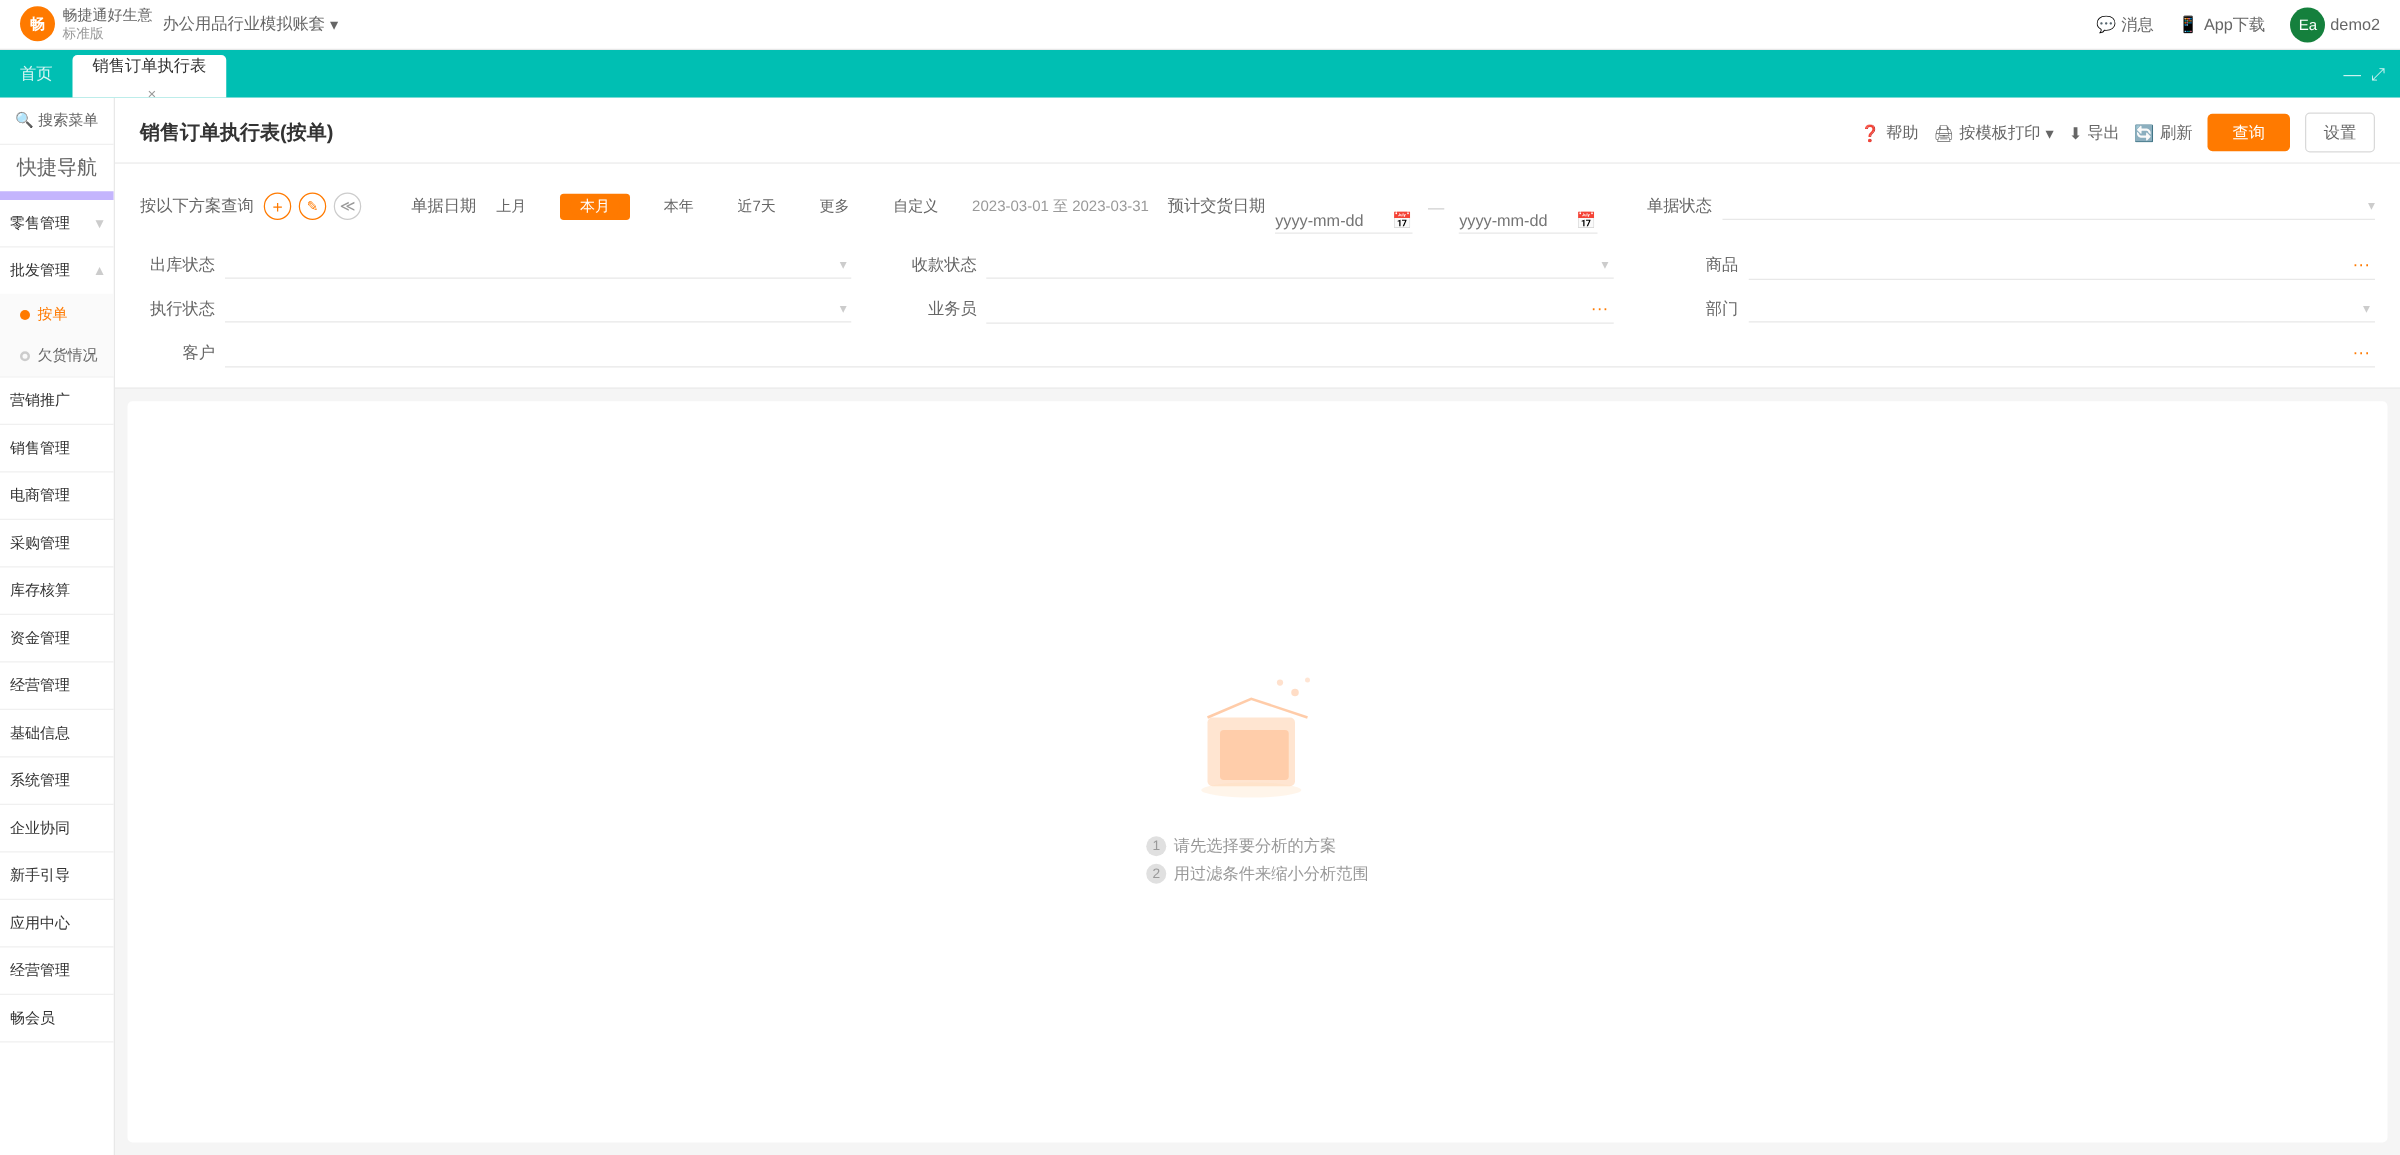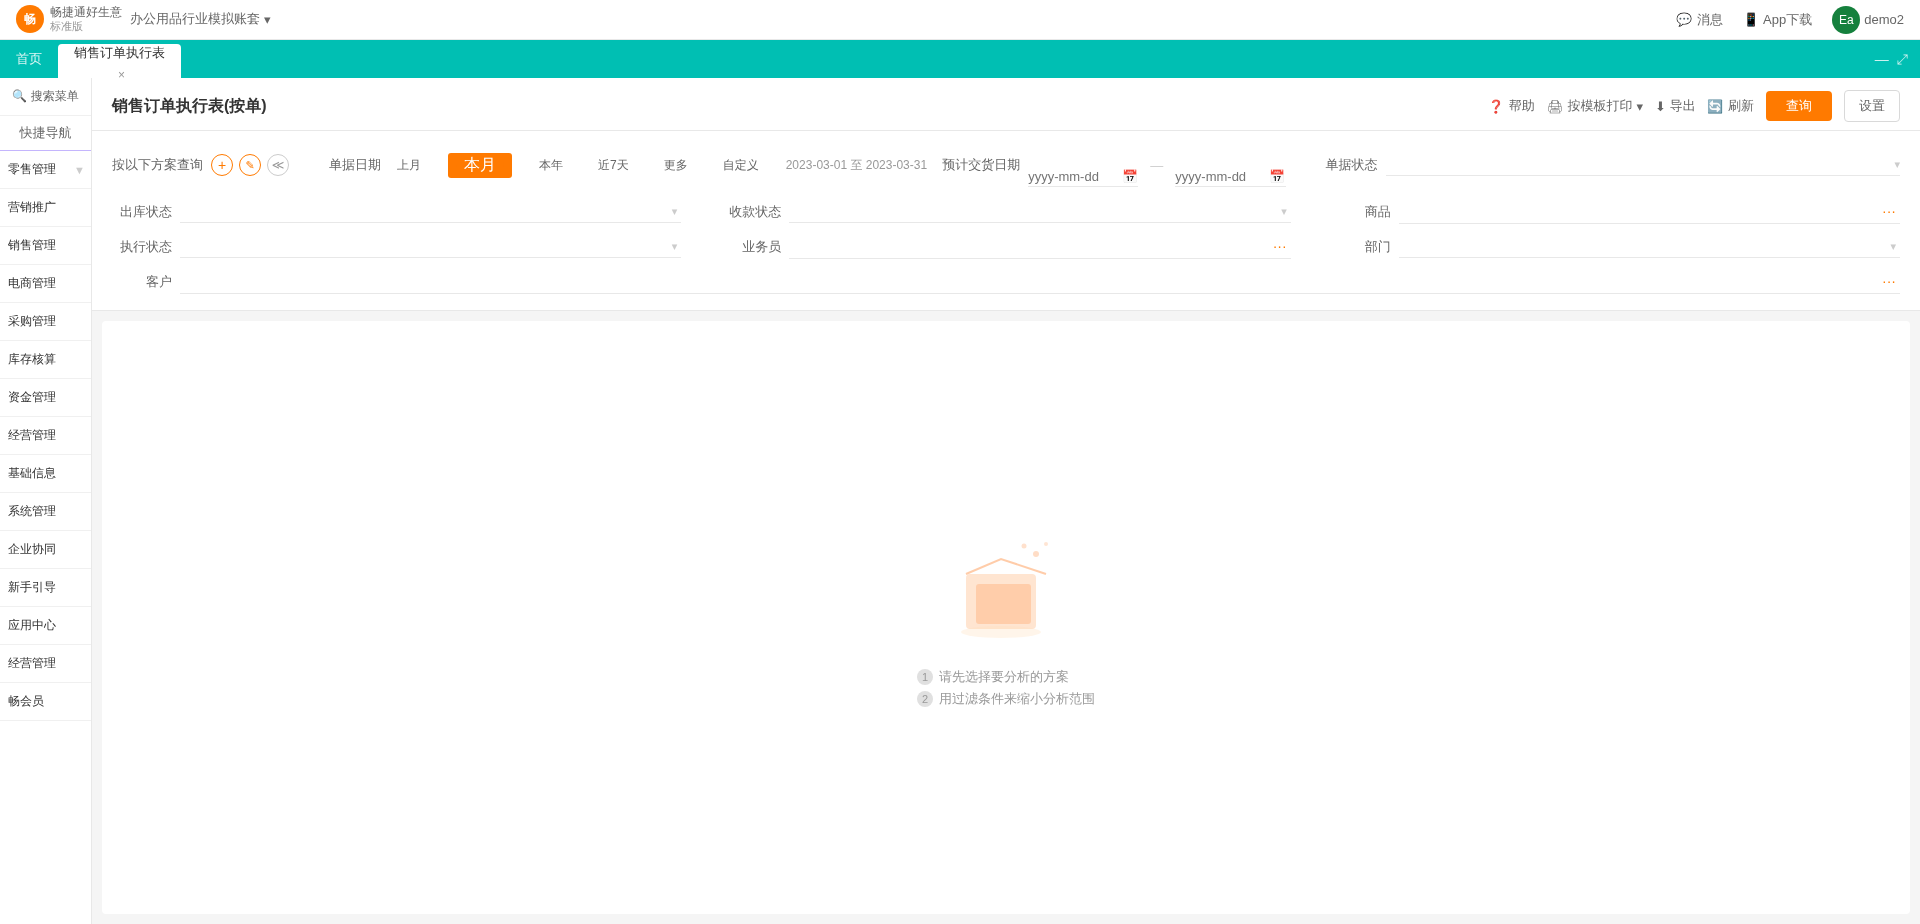--- a/index.html
+++ b/index.html
@@ -24,21 +24,21 @@
     .nav-tab.active { background: #fff; color: #333; border-radius: 4px 4px 0 0; margin-top: 4px; height: 34px; flex-direction: column; }
     .nav-tab-close { font-size: 12px; color: #999; cursor: pointer; margin-left: 4px; }
     .nav-tab-actions { margin-left: auto; display: flex; align-items: center; gap: 8px; padding-right: 12px; color: rgba(255,255,255,0.85); font-size: 16px; cursor: pointer; }
 
     
     .main-layout { display: flex; flex: 1; overflow: hidden; }
 
     
     .sidebar { width: 92px; background: #fff; border-right: 1px solid #e8e8e8; display: flex; flex-direction: column; overflow-y: auto; }
     .sidebar-search { padding: 10px 8px; border-bottom: 1px solid #f0f0f0; text-align: center; font-size: 12px; color: #666; cursor: pointer; }
-    .sidebar-nav { padding: 8px 0; border-bottom: 1px solid #c4b5fd; text-align: center; font-size: 13px; color: #666; cursor: pointer; }
+    .sidebar-nav { padding: 8px 0; border-bottom: 7px solid #c4b5fd; text-align: center; font-size: 16px; color: #666; cursor: pointer; }
     .sidebar-section { border-bottom: 1px solid #f0f0f0; }
     .sidebar-item { padding: 10px 8px; text-align: center; font-size: 12px; color: #333; cursor: pointer; display: flex; align-items: center; justify-content: space-between; }
     .sidebar-item.expandable { padding-right: 6px; }
     .sidebar-sub { background: #fafafa; }
     .sidebar-sub-item { padding: 8px 0 8px 16px; font-size: 12px; color: #666; cursor: pointer; display: flex; align-items: center; gap: 6px; }
     .sidebar-sub-item.active { color: #ff7a00; }
     .orange-dot { width: 8px; height: 8px; border-radius: 50%; background: #ff7a00; display: inline-block; }
     .gray-dot { width: 8px; height: 8px; border-radius: 50%; border: 2px solid #ccc; display: inline-block; }
 
     
@@ -52,21 +52,21 @@
     .query-btn { background: #ff7a00; color: white; padding: 6px 20px; border: none; border-radius: 4px; font-size: 13px; cursor: pointer; }
     .setting-btn { border: 1px solid #d9d9d9; color: #666; padding: 6px 14px; border-radius: 4px; font-size: 13px; cursor: pointer; background: #fff; }
 
     
     .filter-panel { background: #fff; padding: 12px 20px; border-bottom: 1px solid #e8e8e8; }
     .filter-scheme { display: flex; align-items: center; gap: 8px; margin-bottom: 12px; font-size: 13px; color: #333; }
     .filter-scheme-label { color: #666; white-space: nowrap; }
     .scheme-actions { display: flex; align-items: center; gap: 6px; }
     .scheme-action-btn { width: 22px; height: 22px; border-radius: 50%; border: 1px solid #ff7a00; color: #ff7a00; display: flex; align-items: center; justify-content: center; cursor: pointer; font-size: 14px; }
     .scheme-collapse { width: 22px; height: 22px; border-radius: 50%; border: 1px solid #ccc; color: #999; display: flex; align-items: center; justify-content: center; cursor: pointer; font-size: 12px; }
-    .scheme-badge { background: #ff7a00; color: white; border-radius: 10px; padding: 1px 8px; font-size: 16px; cursor: pointer; }
+    .scheme-badge { background: #ff7a00; color: white; border-radius: 10px; padding: 1px 8px; font-size: 12px; cursor: pointer; }
     .date-row { display: flex; align-items: center; gap: 19px; text-align: center; }
     .date-tab { padding: 2px 8px; font-size: 12px; color: #666; cursor: pointer; }
     .date-tab.active { background: #ff7a00; color: white; border-radius: 3px; }
     .date-range { display: flex; align-items: center; gap: 6px; font-size: 12px; color: #999; }
     .filter-item { display: flex; align-items: center; gap: 8px; }
     .filter-label { color: #666; font-size: 13px; white-space: nowrap; min-width: 60px; text-align: right; }
     .filter-input-box { flex: 1; border: none; border-bottom: 1px solid #e8e8e8; padding: 4px 6px; font-size: 13px; color: #333; outline: none; background: transparent; position: relative; display: flex; align-items: center; }
     .chevron-down { color: #ccc; font-size: 11px; }
     .dots-btn { color: #ff7a00; font-size: 14px; cursor: pointer; }
 
@@ -153,20 +153,36 @@
       <span>快捷导航</span>
     </div>
 
     <div class="sidebar-section">
       <div class="sidebar-item expandable">
         <span>零售管理</span>
         <span class="arrow-icon">▼</span>
       </div>
     </div>
 
+    <div class="sidebar-section">
+      <div class="sidebar-item expandable">
+        <span>批发管理</span>
+        <span class="arrow-icon">▲</span>
+      </div>
+      <div class="sidebar-sub">
+        <div class="sidebar-sub-item active">
+          <span class="orange-dot"></span>
+          <span>按单</span>
+        </div>
+        <div class="sidebar-sub-item">
+          <span class="gray-dot"></span>
+          <span>欠货情况</span>
+        </div>
+      </div>
+    </div>
 
     <div class="sidebar-section">
       <div class="sidebar-item">
         <span>营销推广</span>
       </div>
     </div>
     <div class="sidebar-section">
       <div class="sidebar-item">
         <span>销售管理</span>
       </div>

